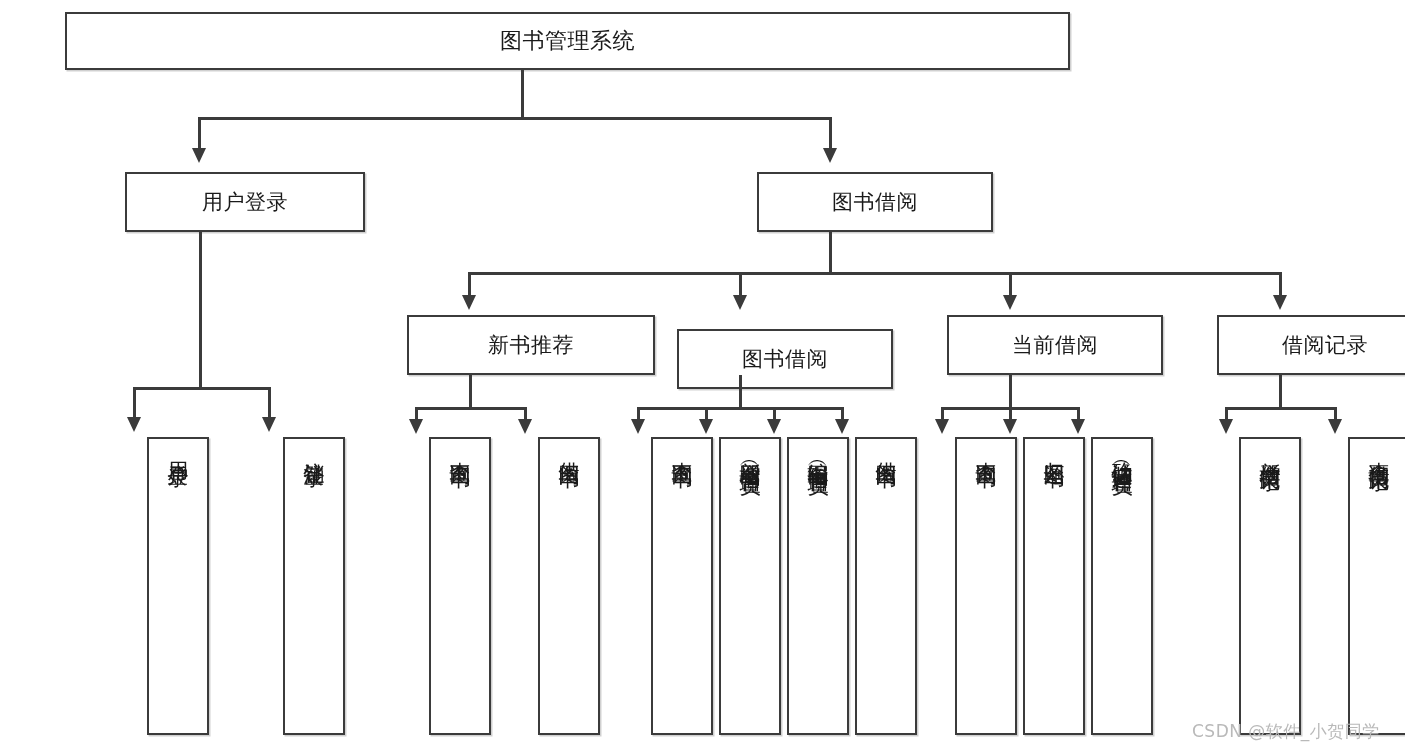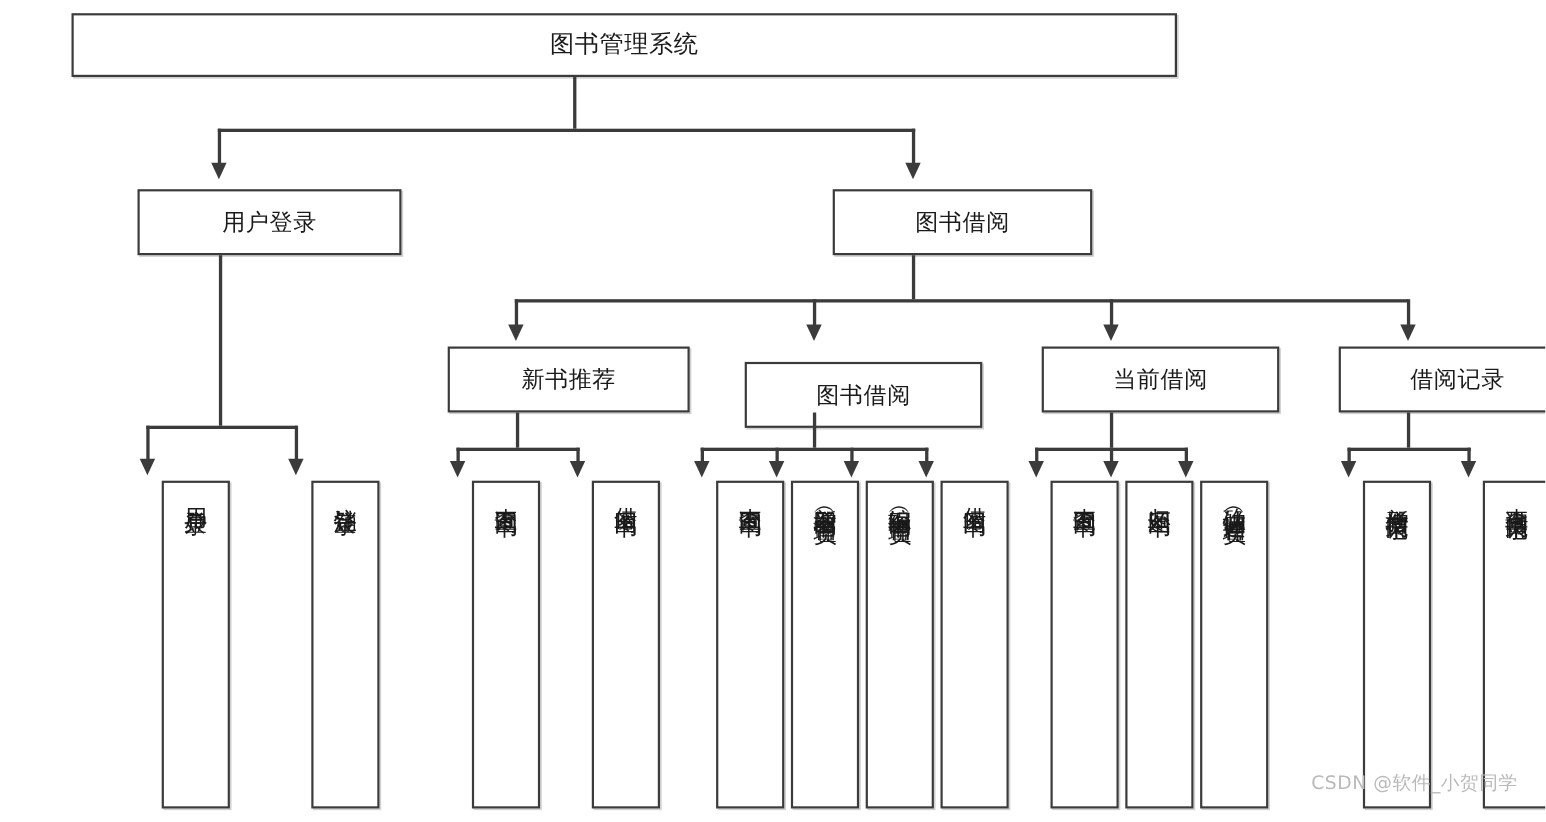--- a/index.html
+++ b/index.html
@@ -119,21 +119,21 @@
   <div class="line hline" style="left:468px; top:272px; width:812px; height:2.5px;"></div>
   <div class="line vline" style="left:468px; top:272px; width:2.5px; height:25px;"></div>
   <div class="arrow" style="left:462px; top:295px;"></div>
   <div class="line vline" style="left:739px; top:272px; width:2.5px; height:25px;"></div>
   <div class="arrow" style="left:733px; top:295px;"></div>
   <div class="line vline" style="left:1009px; top:272px; width:2.5px; height:25px;"></div>
   <div class="arrow" style="left:1003px; top:295px;"></div>
   <div class="line vline" style="left:1279px; top:272px; width:2.5px; height:25px;"></div>
   <div class="arrow" style="left:1273px; top:295px;"></div>
 
-  <div class="node" style="left:362px; top:315px; width:220px; height:60px;">
+  <div class="node" style="left:362px; top:315px; width:248px; height:60px;">
     <span class="label">新书推荐</span>
   </div>
   <div class="node" style="left:632px; top:329px; width:216px; height:60px;">
     <span class="label">图书借阅</span>
   </div>
   <div class="node" style="left:902px; top:315px; width:216px; height:60px;">
     <span class="label">当前借阅</span>
   </div>
   <div class="node" style="left:1172px; top:315px; width:216px; height:60px;">
     <span class="label">借阅记录</span>
@@ -210,15 +210,15 @@
     <span class="label">确认归还（管理员）</span>
   </div>
 
   <div class="node leaf" style="left:1194px; top:437px; width:62px; height:298px;">
     <span class="label">新增借阅记录</span>
   </div>
   <div class="node leaf" style="left:1303px; top:437px; width:62px; height:298px;">
     <span class="label">查询借阅记录</span>
   </div>
 
-  <div class="watermark" style="left:1192px; top:700px;">CSDN @软件_小贺同学</div>
+  <div class="watermark" style="left:1192px; top:720px;">CSDN @软件_小贺同学</div>
 
 </div>
 
 </body></html>

